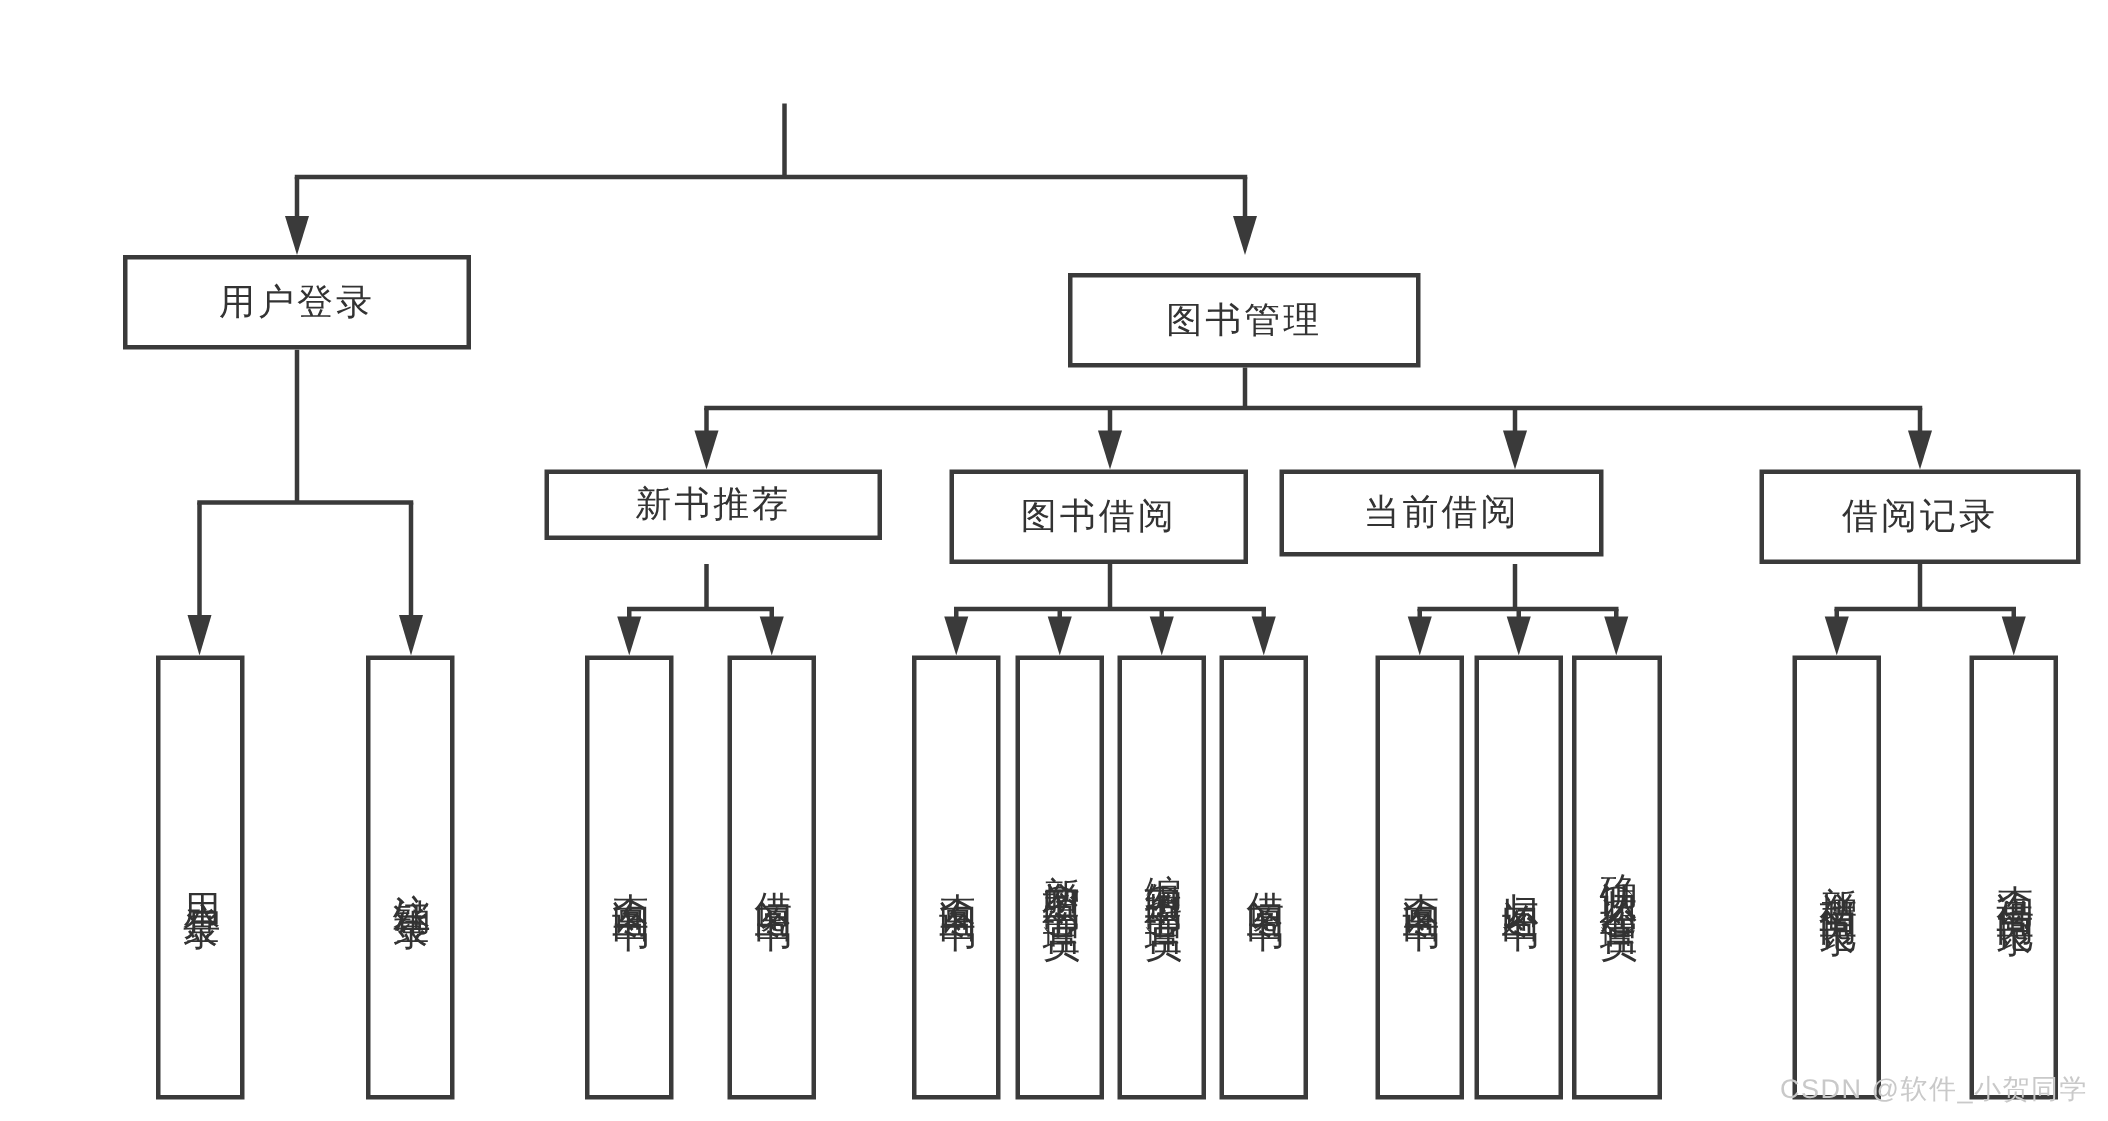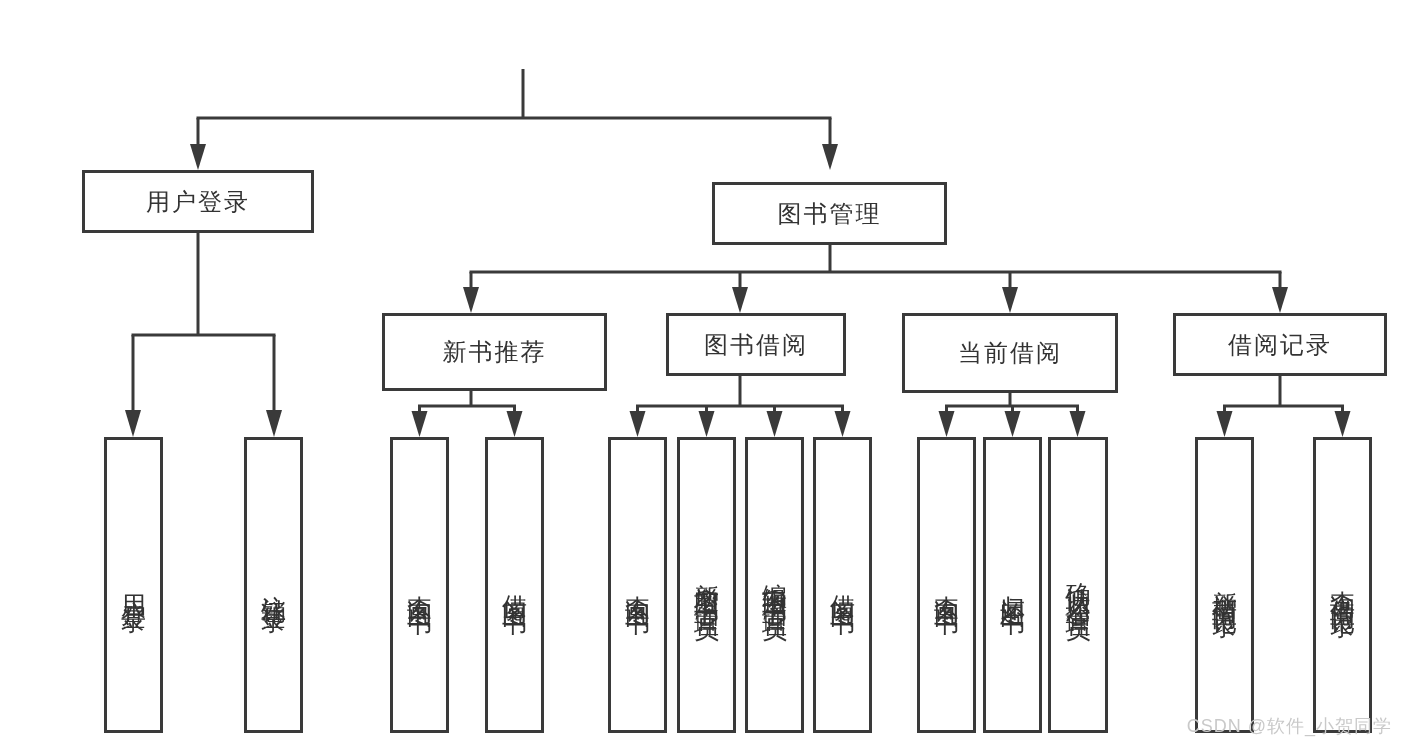--- a/index.html
+++ b/index.html
@@ -105,23 +105,23 @@
       <polygon points="1216.5,411 1232.5,411 1224.5,437"></polygon>
       <line x1="1342.5" y1="406" x2="1342.5" y2="414"></line>
       <polygon points="1334.5,411 1350.5,411 1342.5,437"></polygon>
     </g>
   </svg>
 
 
   <div class="box hbox" style="left:82px;top:170px;width:232px;height:63px">用户登录</div>
   <div class="box hbox" style="left:712px;top:182px;width:235px;height:63px">图书管理</div>
 
-  <div class="box hbox" style="left:382px;top:313px;width:225px;height:78px">新书推荐</div>
-  <div class="box hbox" style="left:666px;top:313px;width:180px;height:63px">图书借阅</div>
-  <div class="box hbox" style="left:902px;top:313px;width:216px;height:80px">当前借阅</div>
+  <div class="box hbox" style="left:363px;top:313px;width:225px;height:47px">新书推荐</div>
+  <div class="box hbox" style="left:633px;top:313px;width:199px;height:63px">图书借阅</div>
+  <div class="box hbox" style="left:853px;top:313px;width:216px;height:58px">当前借阅</div>
   <div class="box hbox" style="left:1173px;top:313px;width:214px;height:63px">借阅记录</div>
 
   <div class="box leaf" style="left:104px;top:437px;width:59px;height:296px">用户登录</div>
   <div class="box leaf" style="left:244px;top:437px;width:59px;height:296px">注销登录</div>
 
   <div class="box leaf" style="left:390px;top:437px;width:59px;height:296px">查询图书</div>
   <div class="box leaf" style="left:485px;top:437px;width:59px;height:296px">借阅图书</div>
 
   <div class="box leaf" style="left:608px;top:437px;width:59px;height:296px">查询图书</div>
   <div class="box leaf" style="left:677px;top:437px;width:59px;height:296px">新增图书（管理员）</div>

